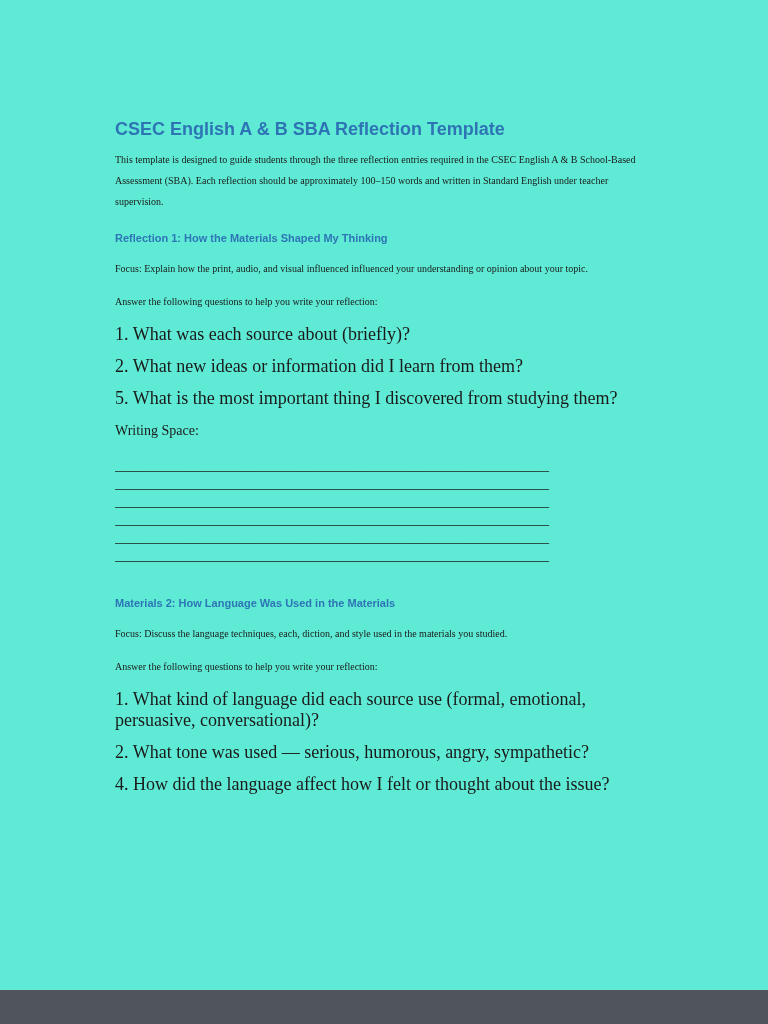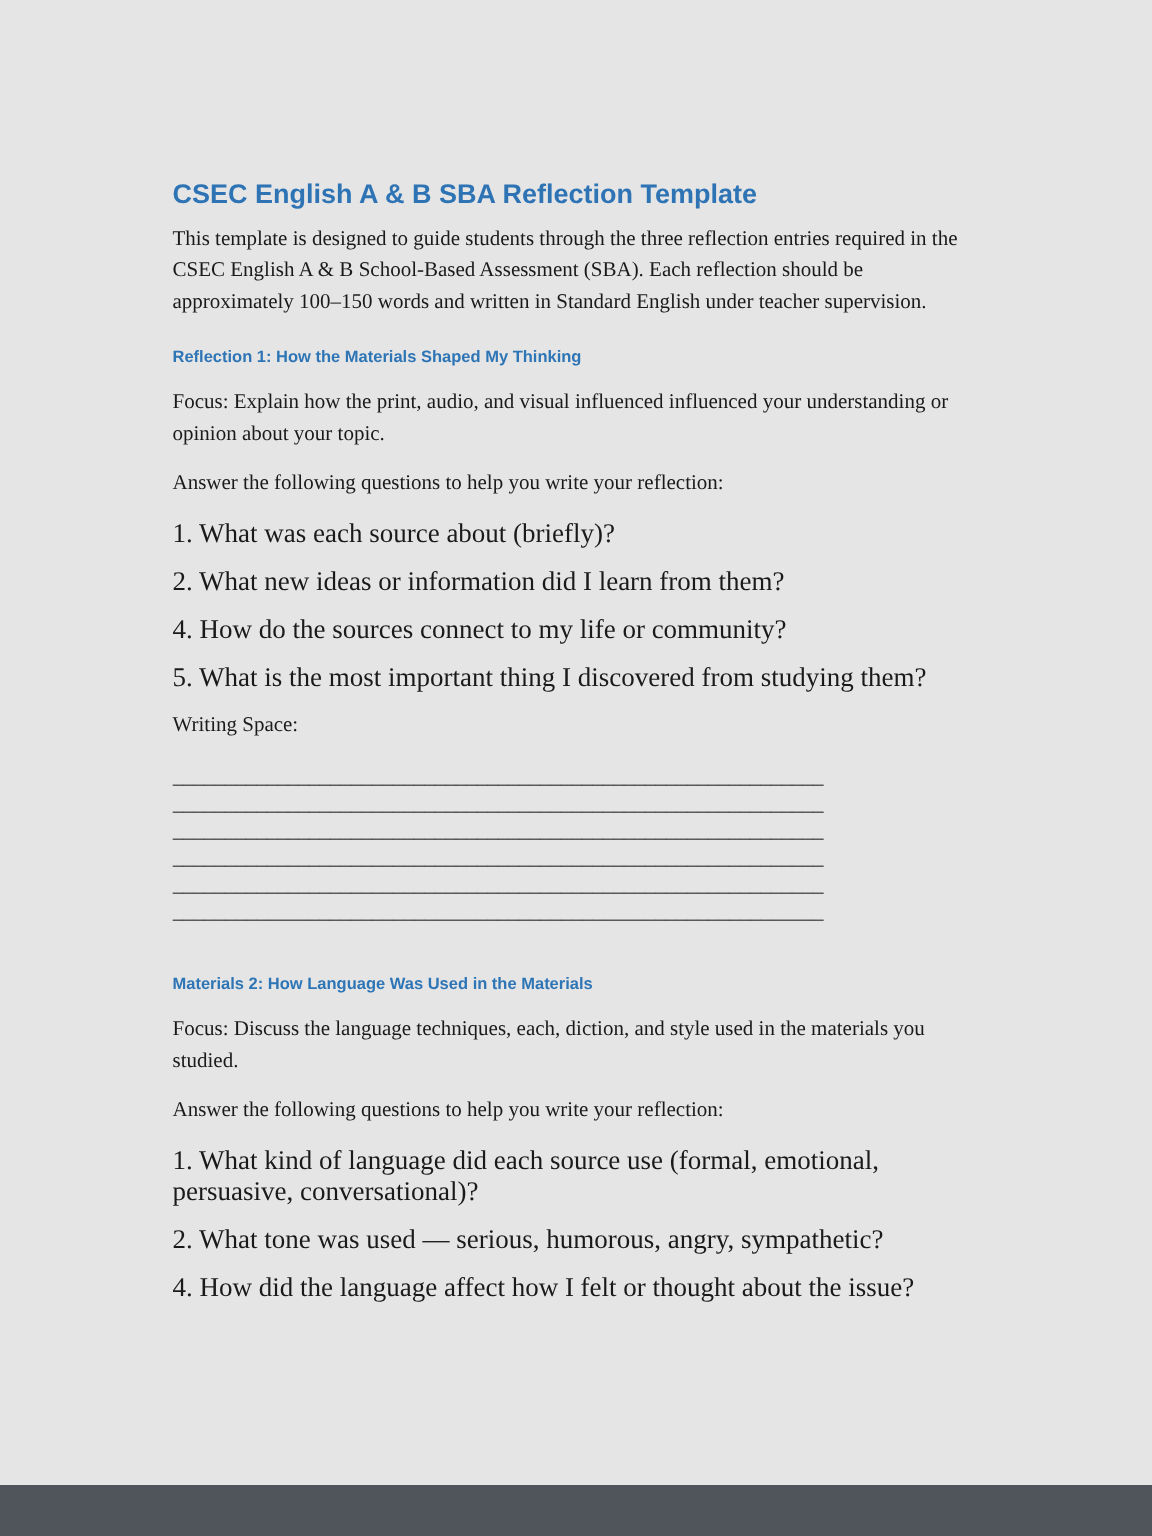--- a/index.html
+++ b/index.html
@@ -9,21 +9,21 @@
     height: 1024px;
     background: #ffffff;
     font-family: "Liberation Serif", serif;
     color: #1a1a1a;
     overflow: hidden;
   }
   .page {
     position: relative;
     width: 768px;
     height: 1024px;
-    background: #e5e5e5;
+    background: #5eead4;
   }
   .doc-content {
     padding: 118px 115px 0 115px;
   }
   .doc-title {
     font-family: "Liberation Sans", sans-serif;
     font-weight: bold;
     font-size: 18px;
     line-height: 22px;
     color: #2E74B5;
@@ -34,21 +34,21 @@
     font-weight: bold;
     font-size: 11px;
     line-height: 20px;
     color: #2E75B6;
     margin: 16px 0 10px 0;
   }
   .doc-h2.second {
     margin-top: 28px;
   }
   .para {
-    font-size: 14px;
+    font-size: 10px;
     line-height: 21px;
     margin: 0 0 12px 0;
     max-width: 540px;
   }
   .question {
     font-size: 18px;
     line-height: 21px;
     margin: 0 0 11px 0;
     max-width: 540px;
   }
@@ -89,21 +89,20 @@
     <p class="para">This template is designed to guide students through the three reflection entries required in the CSEC English A &amp; B School-Based Assessment (SBA). Each reflection should be approximately 100–150 words and written in Standard English under teacher supervision.</p>
 
     <h2 class="doc-h2">Reflection 1: How the Materials Shaped My Thinking</h2>
 
     <p class="para">Focus: Explain how the print, audio, and visual influenced influenced your understanding or opinion about your topic.</p>
 
     <p class="para">Answer the following questions to help you write your reflection:</p>
 
     <p class="question">1. What was each source about (briefly)?</p>
     <p class="question">2. What new ideas or information did I learn from them?</p>
-    <p class="question">4. How do the sources connect to my life or community?</p>
     <p class="question">5. What is the most important thing I discovered from studying them?</p>
 
     <p class="writing-label">Writing Space:</p>
 
     <div class="writing-lines">
       <div class="writing-line">______________________________________________________________</div>
       <div class="writing-line">______________________________________________________________</div>
       <div class="writing-line">______________________________________________________________</div>
       <div class="writing-line">______________________________________________________________</div>
       <div class="writing-line">______________________________________________________________</div>

